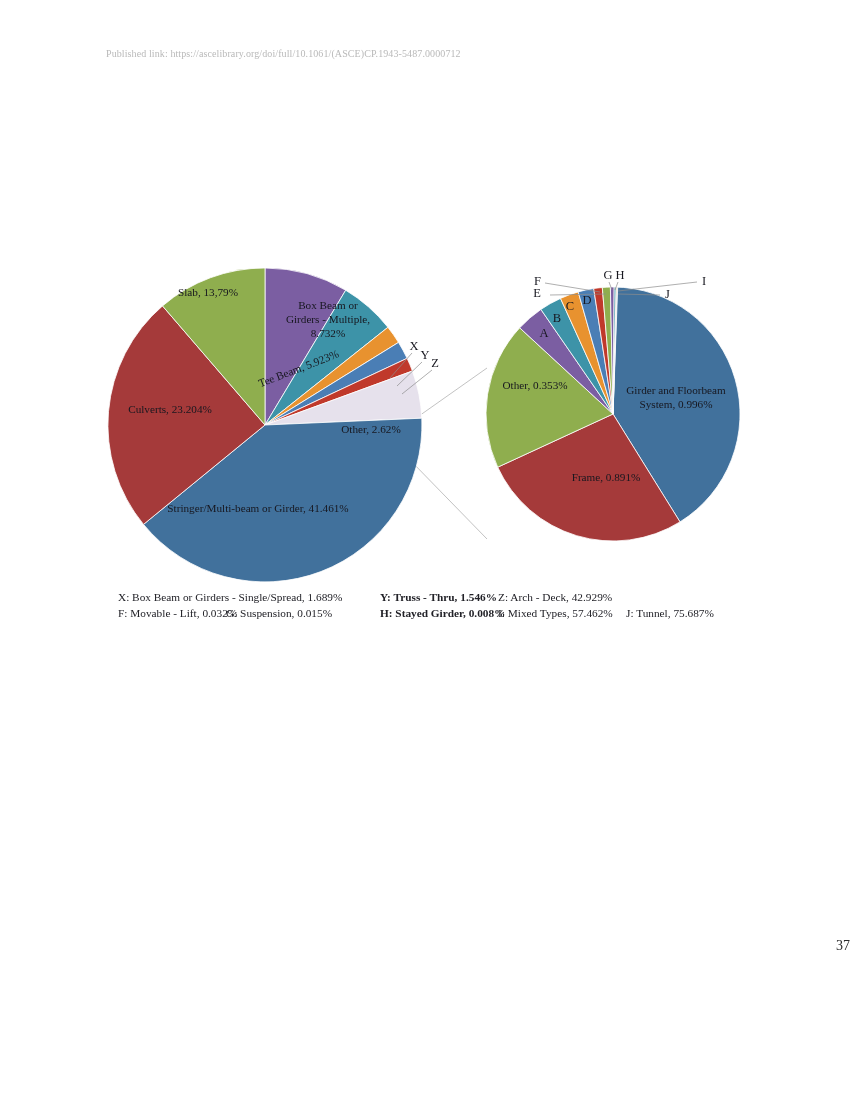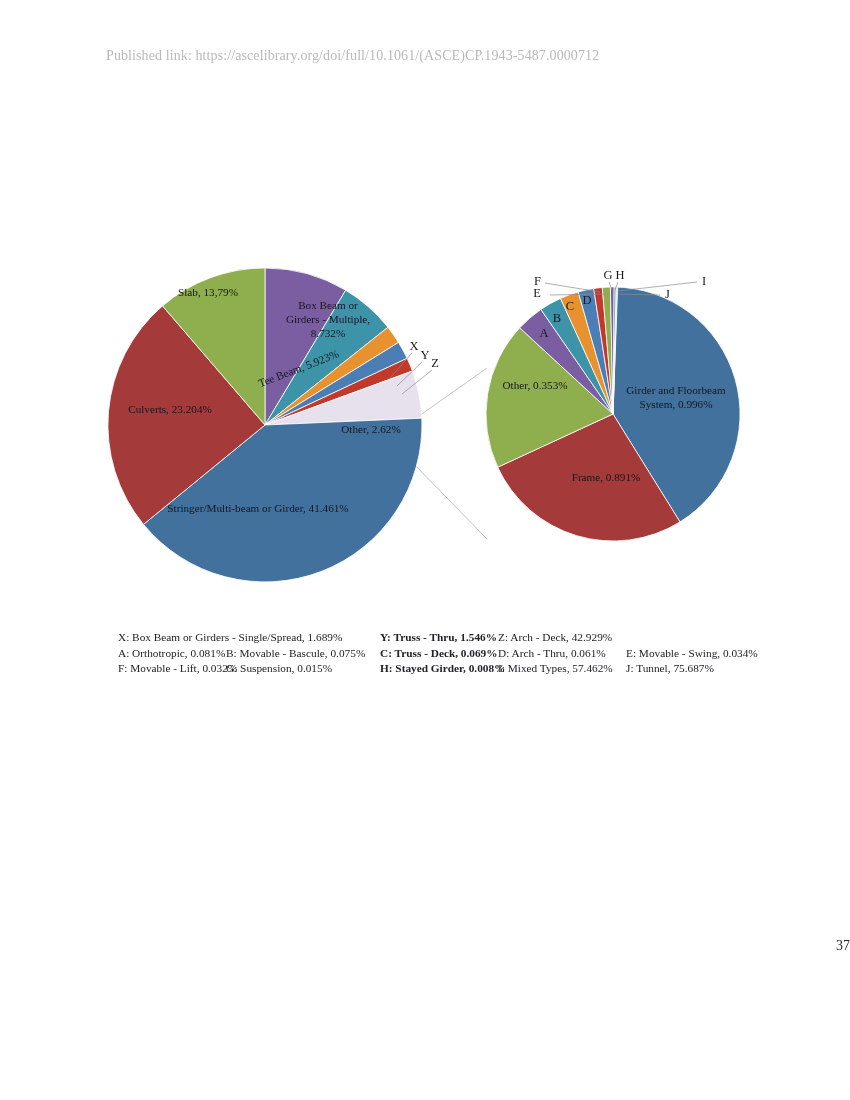--- a/index.html
+++ b/index.html
@@ -19,21 +19,21 @@
     position: absolute;
     left: 0; top: 0;
     width: 850px; height: 1100px;
   }
 
   
   #published-link {
     position: absolute;
     left: 106px;
     top: 48px;
-    font-size: 14px;
+    font-size: 10px;
     color: #b9b9b9;
     letter-spacing: 0.1px;
     white-space: nowrap;
   }
 
   
   #figure {
     position: absolute;
     left: 0;
     top: 250px;
@@ -74,21 +74,20 @@
     line-height: 15.6px;
   }
   .legend-row {
     display: block;
     white-space: nowrap;
     height: 15.6px;
   }
   .legend-cell {
     display: inline-block;
     vertical-align: top;
-    margin-top: 40px;
   }
   .lc1 { width: 262px; }
   .lc2 { width: 118px; font-weight: bold; }
   .lc3 { width: 128px; }
   .lc4 { width: auto; }
 
   
   #caption {
     position: absolute;
     left: 0;
@@ -225,23 +224,20 @@
       <text class="callout-letter" x="665" y="48" text-anchor="start">J</text>
 
     </svg>
   </div>
 
   <div id="legend">
     <div class="legend-row">
       <span class="legend-cell lc1">X: Box Beam or Girders - Single/Spread, 1.689%</span><span class="legend-cell lc2">Y: Truss - Thru, 1.546%</span><span class="legend-cell lc3">Z: Arch - Deck, 42.929%</span>
     </div>
     <div class="legend-row">
-      <span class="legend-cell" style="width:108px">A: Orthotropic, 0.081%</span><span class="legend-cell" style="width:154px">B: Movable - Bascule, 0.075%</span><span class="legend-cell lc2">C: Truss - Deck, 0.069%</span><span class="legend-cell lc3">D: Arch - Thru, 0.061%</span><span class="legend-cell lc4">E: Movable - Swing, 0.034%</span>
-    </div>
-    <div class="legend-row">
       <span class="legend-cell" style="width:108px">F: Movable - Lift, 0.032%</span><span class="legend-cell" style="width:154px">G: Suspension, 0.015%</span><span class="legend-cell lc2">H: Stayed Girder, 0.008%</span><span class="legend-cell lc3">I: Mixed Types, 57.462%</span><span class="legend-cell lc4">J: Tunnel, 75.687%</span>
     </div>
   </div>
 
 
   <div id="page-number">37</div>
 
 </div>
 
 </body></html>

